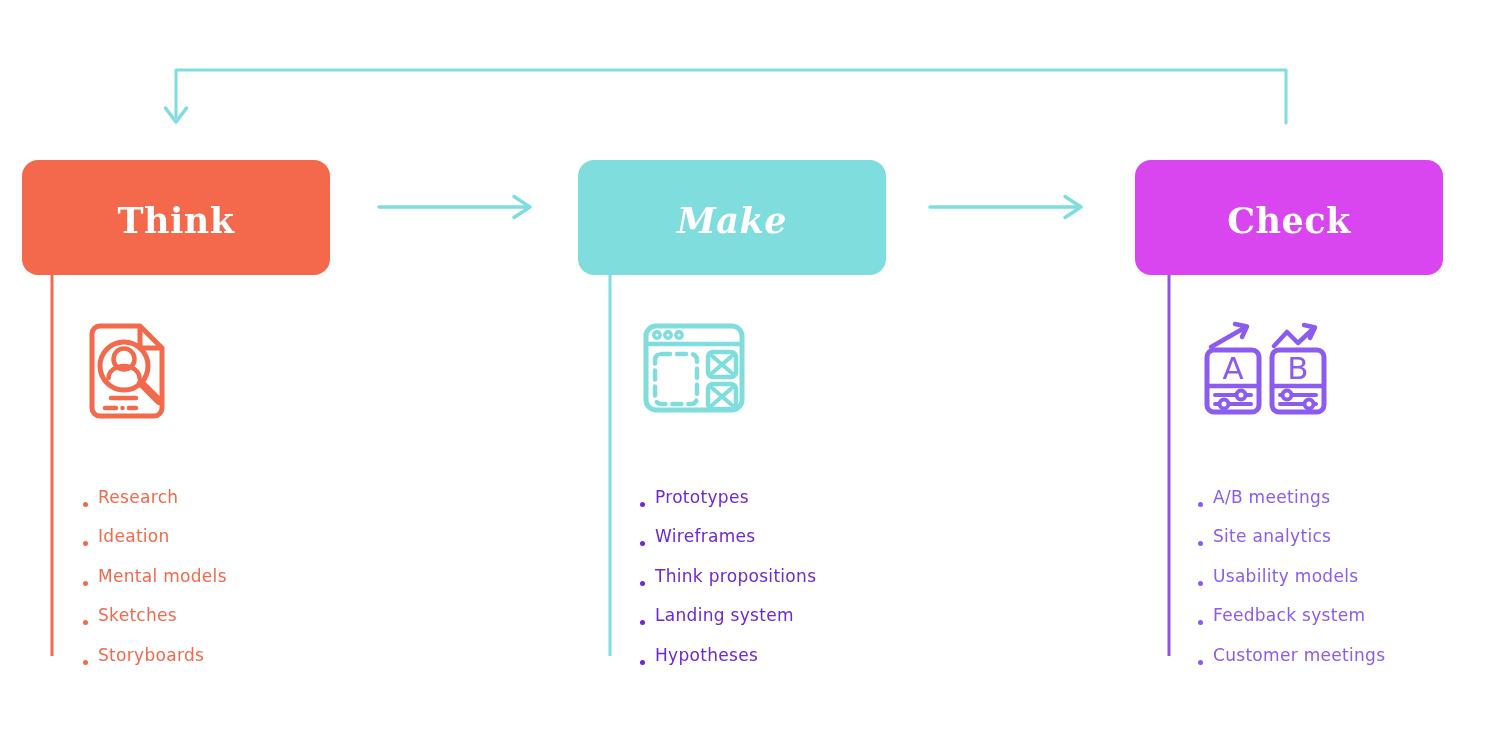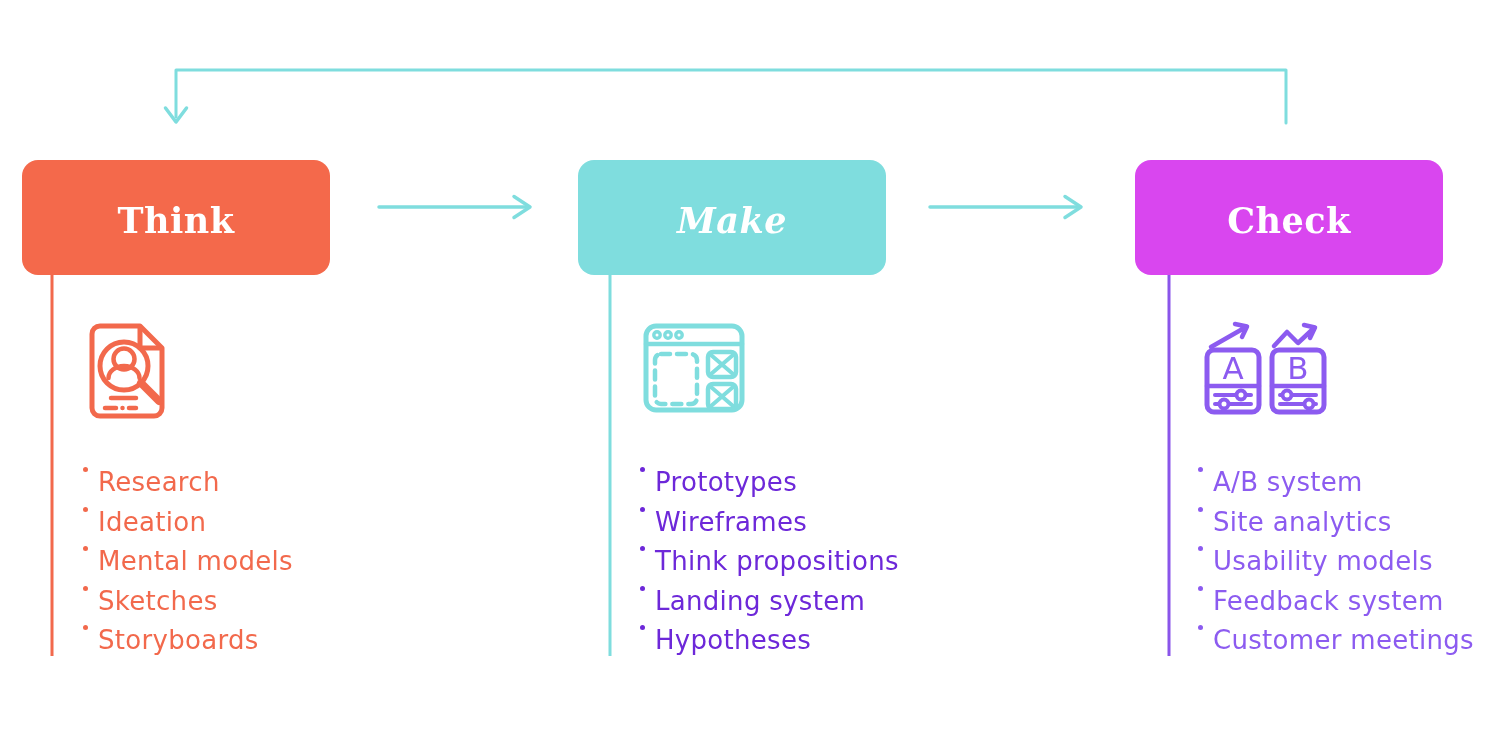--- a/index.html
+++ b/index.html
@@ -33,22 +33,22 @@
 
   .stage-list{
     position:absolute;top:467px;
     list-style:none;margin:0;padding:0;
   }
   .list-think{left:83px;color:#F2694C;}
   .list-make{left:640px;color:#6d28d9;}
   .list-check{left:1198px;color:#8C5BF0;}
   .stage-list li{
     height:39.6px;
-    display:flex;align-items:flex-start;
-    font-size:26px;letter-spacing:0.3px;
+    display:flex;align-items:flex-end;
+    font-size:17px;letter-spacing:0.3px;
     white-space:nowrap;
   }
   .bullet{
     width:5px;height:5px;border-radius:50%;
     background:currentColor;flex:0 0 auto;
     margin-right:10px;
   }
 </style>
 </head>
 <body>
@@ -178,21 +178,21 @@
       <path d="M 78 86 H 114" stroke-width="4"></path>
       <circle cx="107" cy="86" r="4.5" fill="#ffffff" stroke-width="4"></circle>
 
       <path d="M 72 28 L 85 14 L 96 25 L 112 10 M 102 7 L 113 9.5 M 108 20 L 113 9.5" stroke-width="4.5"></path>
     </svg>
   </div>
 
   <ul class="stage-list list-check">
     <li>
         <span class="bullet"></span>
-        <span>A/B system</span>
+        <span>A/B meetings</span>
       </li>
     <li>
         <span class="bullet"></span>
         <span>Site analytics</span>
       </li>
     <li>
         <span class="bullet"></span>
         <span>Usability models</span>
       </li>
     <li>

